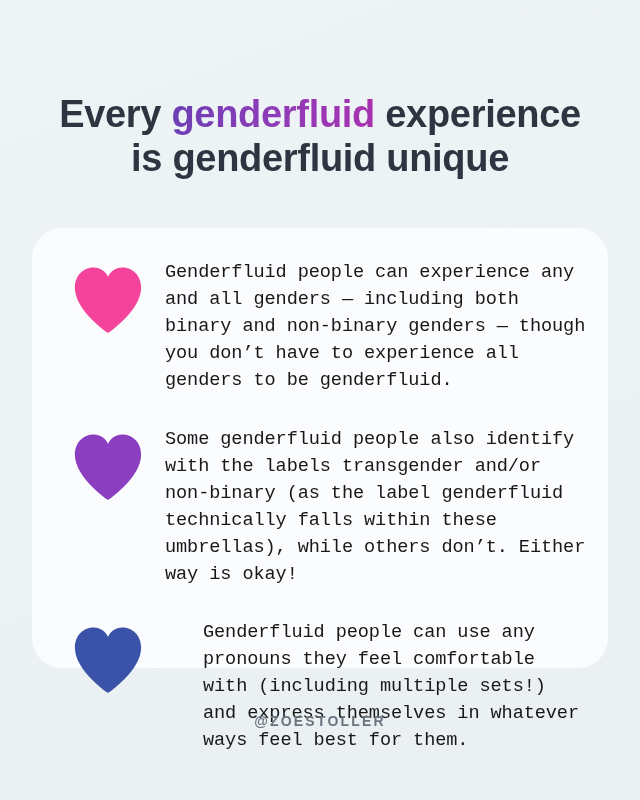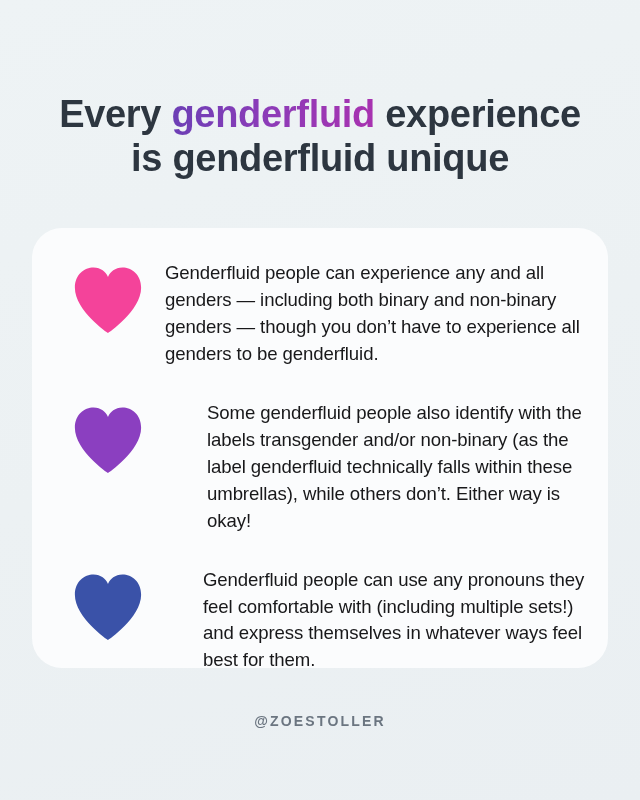--- a/index.html
+++ b/index.html
@@ -70,24 +70,25 @@
     height: 100%;
     padding: 26px 0 0 0;
     display: flex;
     flex-direction: column;
   }
 
   .row {
     display: flex;
     align-items: flex-start;
     padding: 0 22px 0 18px;
+    font-family: Liberation Mono, monospace;
   }
 
   .row-1 { margin-top: 6px; }
-  .row-2 { margin-top: 32px; gap: 42px; }
+  .row-2 { margin-top: 32px; }
   .row-3 { margin-top: 32px; gap: 38px; }
 
   .heart-cell {
     width: 115px;
     flex: 0 0 115px;
     display: flex;
     justify-content: center;
     padding-top: 6px;
   }
 

